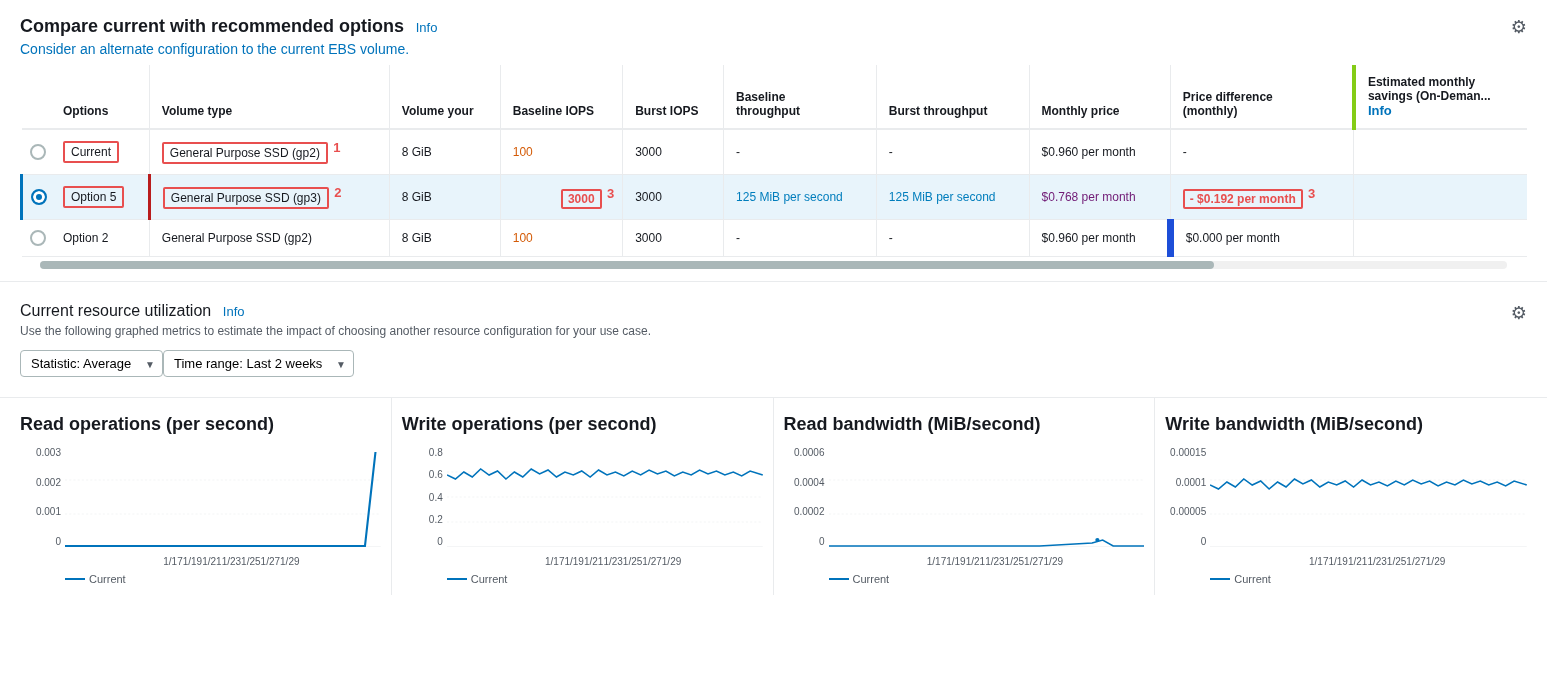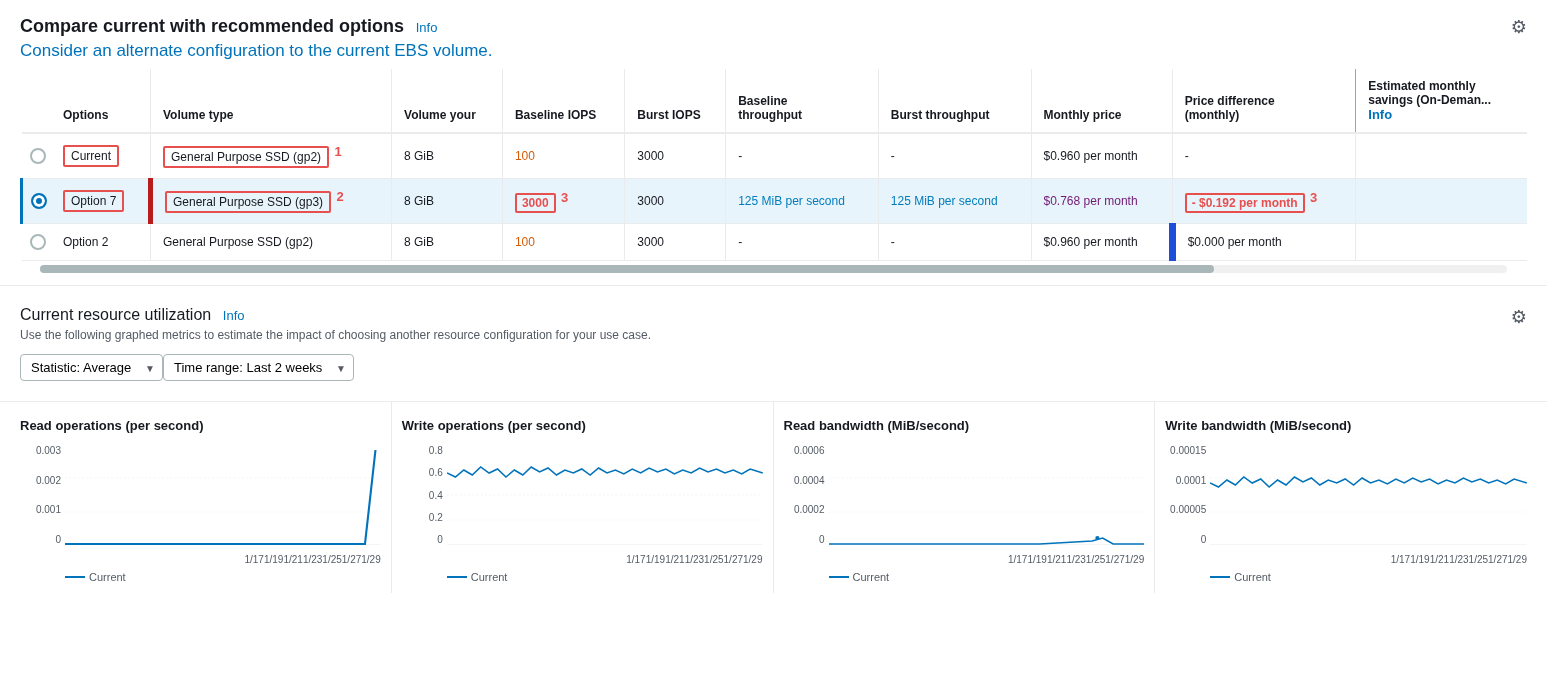--- a/index.html
+++ b/index.html
@@ -1,21 +1,21 @@
 <!DOCTYPE html>
 <html><head>
   <meta charset="utf-8">
   <style>
     * { box-sizing: border-box; margin: 0; padding: 0; }
     body { font-family: -apple-system, BlinkMacSystemFont, 'Segoe UI', Arial, sans-serif; font-size: 13px; background: #fff; color: #16191f; }
 
     .page-header { padding: 16px 20px 8px 20px; }
     .page-title { font-size: 18px; font-weight: 700; display: inline; margin-right: 8px; }
     .info-link { color: #0073bb; cursor: pointer; font-size: 13px; }
-    .subtitle { color: #0073bb; font-size: 17px; margin-top: 4px; }
+    .subtitle { color: #0073bb; font-size: 14px; margin-top: 4px; }
 
     .table-section { padding: 0 20px; overflow-x: auto; }
     table { width: 100%; border-collapse: collapse; font-size: 12px; }
     thead tr { border-bottom: 2px solid #e9ebed; }
     thead th { padding: 10px 8px; text-align: left; font-weight: 600; color: #16191f; font-size: 12px; vertical-align: bottom; white-space: nowrap; }
     tbody tr { border-bottom: 1px solid #e9ebed; }
     tbody tr.selected-row { background: #f0f8ff; border-left: 3px solid #0073bb; }
     tbody td { padding: 10px 8px; font-size: 12px; vertical-align: middle; }
     .radio-cell { width: 30px; }
     .radio-btn { width: 16px; height: 16px; border-radius: 50%; border: 2px solid #aab7b8; display: inline-block; background: #fff; vertical-align: middle; }
@@ -29,26 +29,26 @@
     .section-title { font-size: 16px; font-weight: 400; display: inline; margin-right: 8px; }
     .section-subtitle { font-size: 12px; color: #545b64; margin-top: 4px; }
     .controls-row { display: flex; align-items: center; margin-top: 12px; }
     .select-control { border: 1px solid #aab7b8; border-radius: 4px; padding: 5px 30px 5px 10px; font-size: 13px; background: #fff; appearance: none; cursor: pointer; position: relative; }
     .select-wrapper { position: relative; display: inline-block; }
     .select-wrapper::after { content: '▼'; font-size: 10px; position: absolute; right: 8px; top: 50%; transform: translateY(-50%); pointer-events: none; color: #545b64; }
 
     .charts-row { display: grid; grid-template-columns: 1fr 1fr 1fr 1fr; gap: 0; padding: 0 10px; margin-top: 10px; border-top: 1px solid #e9ebed; }
     .chart-panel { padding: 16px 10px 10px 10px; border-right: 1px solid #e9ebed; }
     .chart-panel:last-child { border-right: none; }
-    .chart-title { font-size: 13px; font-weight: 600; margin-bottom: 12px; }
+    .chart-title { font-size: 18px; font-weight: 600; margin-bottom: 12px; }
     .chart-area { position: relative; height: 120px; }
     .chart-y-axis { position: absolute; left: 0; top: 0; bottom: 20px; width: 45px; display: flex; flex-direction: column; justify-content: space-between; align-items: flex-end; font-size: 10px; color: #545b64; padding-right: 4px; }
     .chart-plot { position: absolute; left: 45px; right: 0; top: 0; bottom: 20px; }
     .chart-plot svg { width: 100%; height: 100%; }
-    .chart-x-axis { position: absolute; left: 62px; right: 0; bottom: 0; display: flex; justify-content: flex-end; font-size: 10px; color: #545b64; }
+    .chart-x-axis { position: absolute; left: 62px; right: 0; bottom: 0; display: flex; justify-content: center; font-size: 10px; color: #545b64; }
     .chart-legend { font-size: 11px; color: #545b64; margin-top: 6px; padding-left: 45px; display: flex; align-items: center; gap: 4px; }
     .legend-line { width: 20px; height: 2px; background: #0073bb; display: inline-block; }
 
     .settings-icon { cursor: pointer; color: #545b64; }
   </style>
 </head>
 <body>
 
 <div>
 
@@ -68,21 +68,21 @@
           <th style="width:30px;"></th>
           <th>Options</th>
           <th style="border-left:1px solid #e9ebed; padding-left:12px;">Volume type</th>
           <th style="border-left:1px solid #e9ebed; padding-left:12px;">Volume your</th>
           <th style="border-left:1px solid #e9ebed; padding-left:12px;">Baseline IOPS</th>
           <th style="border-left:1px solid #e9ebed; padding-left:12px;">Burst IOPS</th>
           <th style="border-left:1px solid #e9ebed; padding-left:12px;">Baseline<br>throughput</th>
           <th style="border-left:1px solid #e9ebed; padding-left:12px;">Burst throughput</th>
           <th style="border-left:1px solid #e9ebed; padding-left:12px;">Monthly price</th>
           <th style="border-left:1px solid #e9ebed; padding-left:12px;">Price difference<br>(monthly)</th>
-          <th style="border-left:1px solid #84cc16; padding-left:12px;">Estimated monthly<br>savings (On-Deman...<br><a class="info-link">Info</a></th>
+          <th style="border-left:4px solid #84cc16; padding-left:12px;">Estimated monthly<br>savings (On-Deman...<br><a class="info-link">Info</a></th>
         </tr>
       </thead>
       <tbody>
 
         <tr>
           <td class="radio-cell">
             <span class="radio-btn"></span>
           </td>
           <td>
             <span class="label-box">Current</span>
@@ -99,28 +99,28 @@
           <td style="border-left:1px solid #e9ebed; padding-left:12px;">$0.960 per month</td>
           <td style="border-left:1px solid #e9ebed; padding-left:12px;">-</td>
           <td style="border-left:1px solid #e9ebed; padding-left:12px;"></td>
         </tr>
 
         <tr class="selected-row" style="background:#e8f4fb;">
           <td class="radio-cell">
             <span class="radio-btn selected"></span>
           </td>
           <td>
-            <span class="label-box">Option 7</span>
-          </td>
-          <td style="border-left:5px solid #b91c1c; padding-left:12px;">
+            <span class="label-box">Option 5</span>
+          </td>
+          <td style="border-left:3px solid #b91c1c; padding-left:12px;">
             <span class="label-box">General Purpose SSD (gp3)</span>
             <sup style="color:#e84f4f; font-weight:700; font-size:13px; margin-left:2px;">2</sup>
           </td>
           <td style="border-left:1px solid #e9ebed; padding-left:12px;">8 GiB</td>
-          <td style="border-left:1px solid #e9ebed; padding-left:12px;">
+          <td style="border-left:1px solid #e9ebed; padding-left:12px;text-align:right;">
             <span class="badge-box-red">3000</span>
             <sup style="color:#e84f4f; font-weight:700; font-size:13px; margin-left:2px;">3</sup>
           </td>
           <td style="border-left:1px solid #e9ebed; padding-left:12px;">3000</td>
           <td style="border-left:1px solid #e9ebed; padding-left:12px; color:#007dbc;">125 MiB per second</td>
           <td style="border-left:1px solid #e9ebed; padding-left:12px; color:#007dbc;">125 MiB per second</td>
           <td style="border-left:1px solid #e9ebed; padding-left:12px; color:#701a75;">$0.768 per month</td>
           <td style="border-left:1px solid #e9ebed; padding-left:12px;">
             <span class="badge-box-red">- $0.192 per month</span>
             <sup style="color:#e84f4f; font-weight:700; font-size:13px; margin-left:2px;">3</sup>

